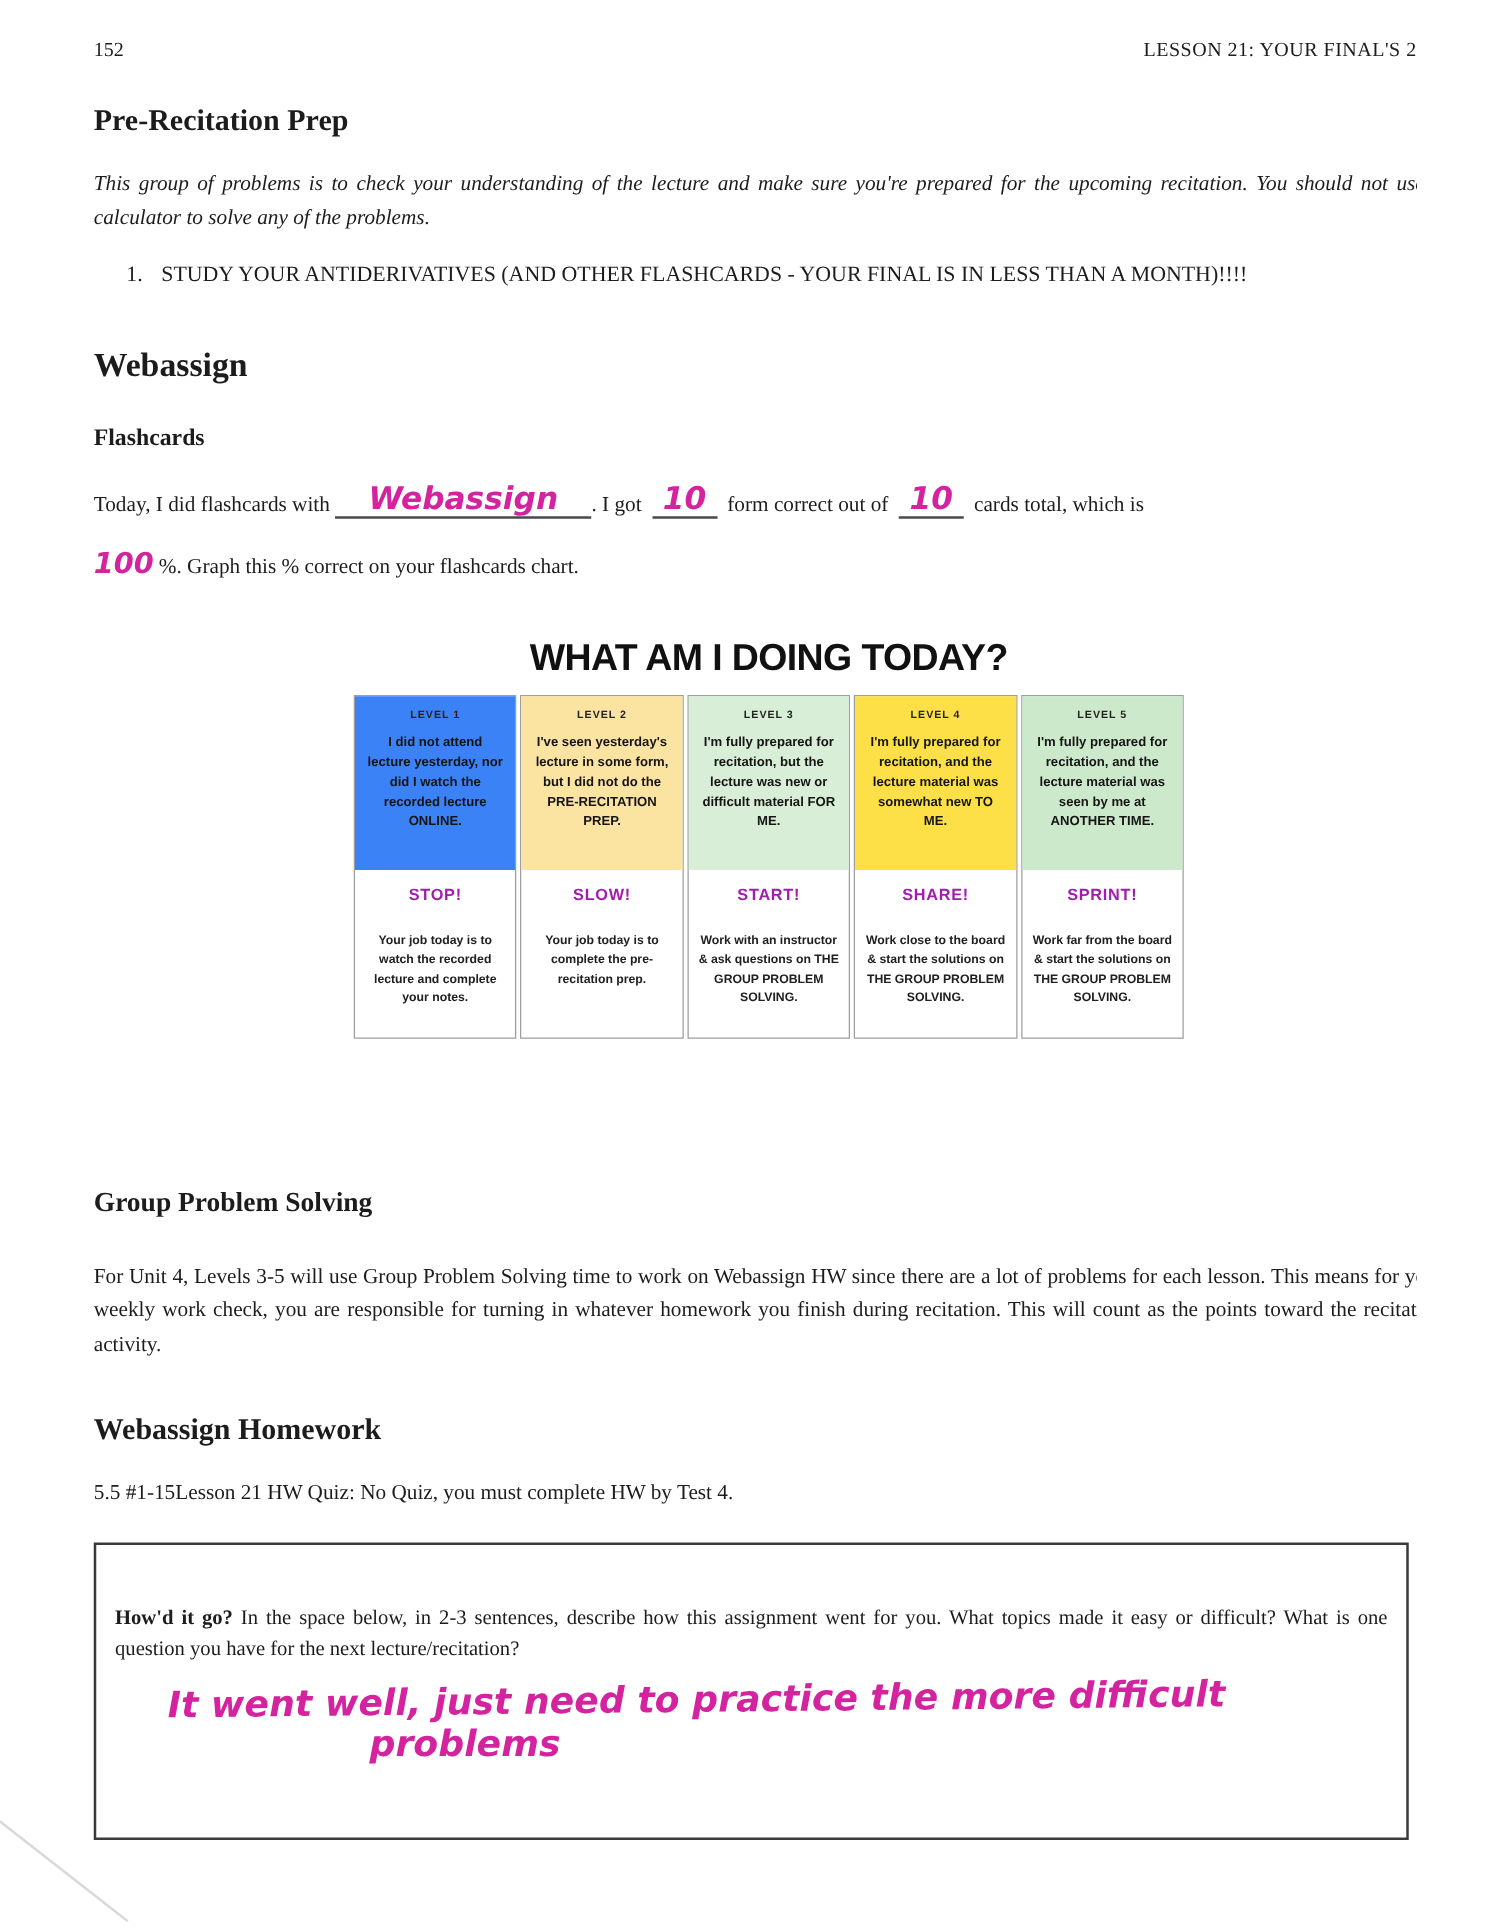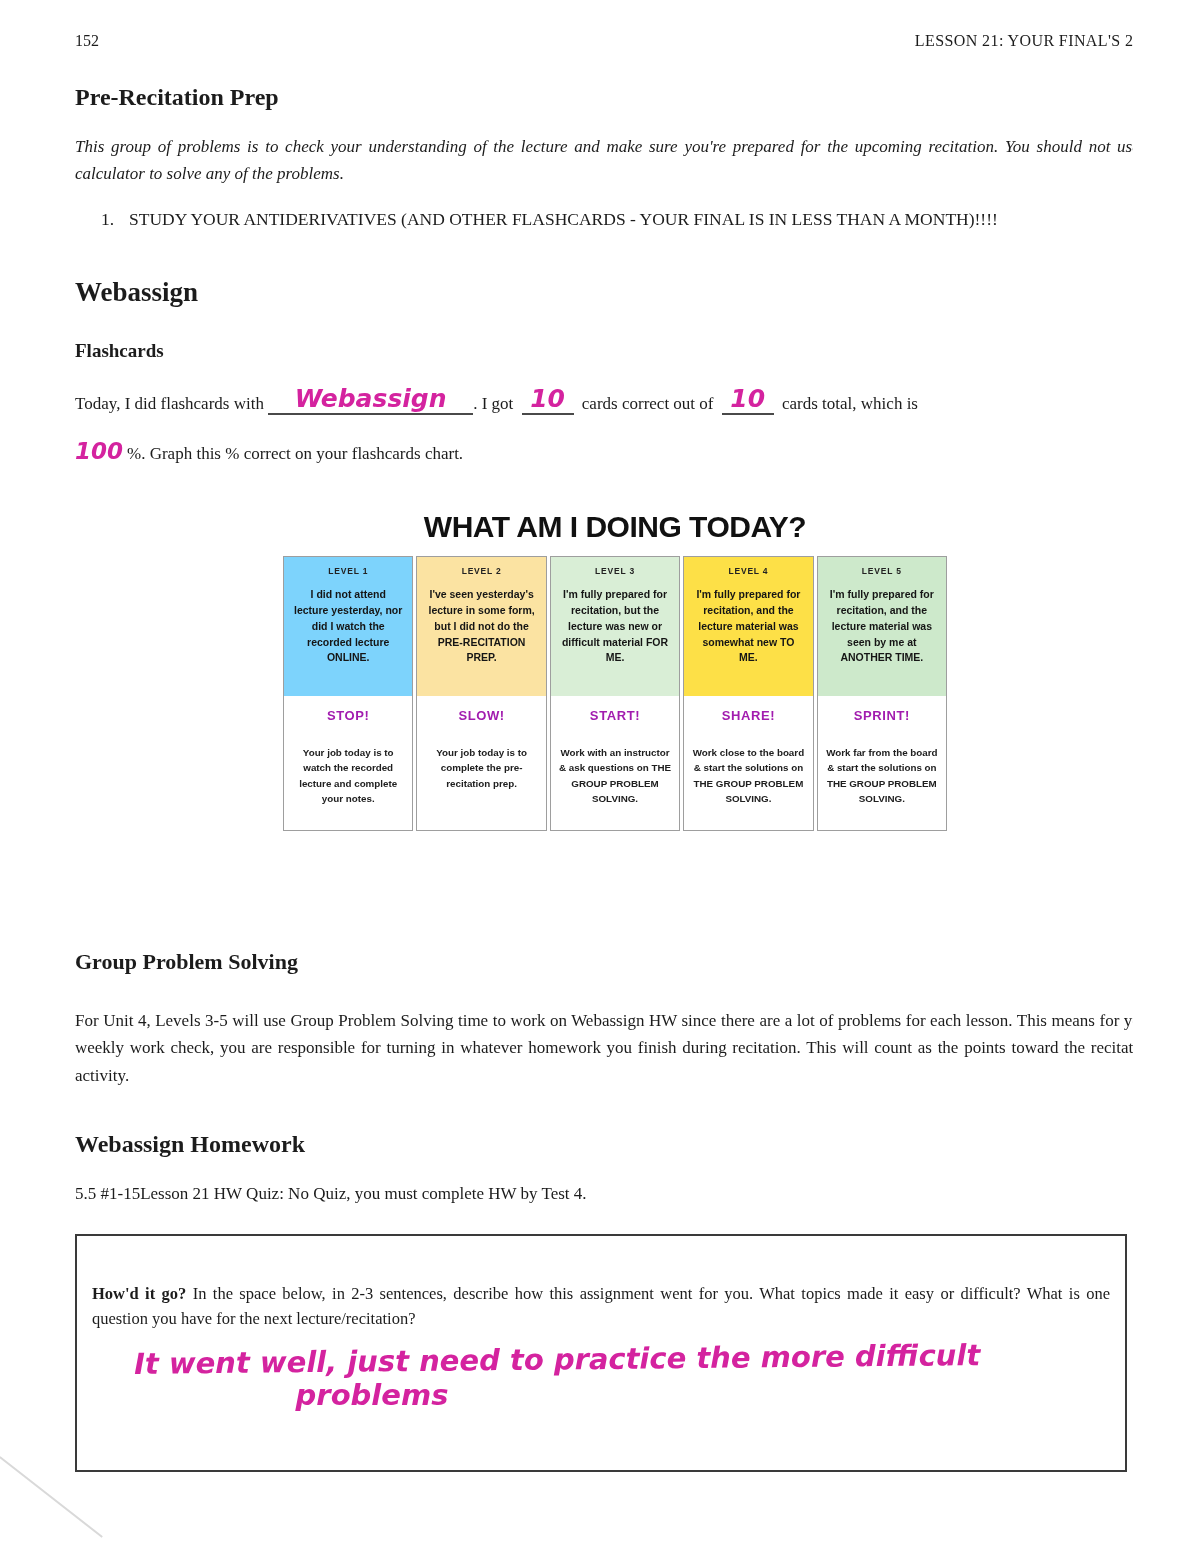--- a/index.html
+++ b/index.html
@@ -112,33 +112,33 @@
       </div>
 
       <h1 class="sec2">Webassign</h1>
 
       <h3 class="sub">Flashcards</h3>
 
       <div class="fc-line">
         <span>Today, I did flashcards with</span>
         <span class="blank blank-name"><span class="hand">Webassign</span></span><span>. I got</span>
         <span class="blank blank-num"><span class="hand">10</span></span>
-        <span>cards correct out of</span>
+        <span>form correct out of</span>
         <span class="blank blank-num"><span class="hand">10</span></span>
         <span>cards total, which is</span>
       </div>
       <div class="fc-line2">
         <span class="hand hand-inline">100</span><span>%. Graph this % correct on your flashcards chart.</span>
       </div>
 
       <div class="rubric-title">WHAT AM I DOING TODAY?</div>
 
       <div class="rubric">
         <div class="rubric-col">
-          <div class="col-head" style="background: #7dd3fc;">
+          <div class="col-head" style="background: #3b82f6;">
             <div class="lvl">LEVEL 1</div>
             <div class="desc">I did not attend lecture yesterday, nor did I watch the recorded lecture ONLINE.</div>
           </div>
           <div class="col-body">
             <div class="action">STOP!</div>
             <div class="detail">Your job today is to watch the recorded lecture and complete your notes.</div>
           </div>
         </div>
         <div class="rubric-col">
           <div class="col-head" style="background: rgb(251, 227, 162);">

